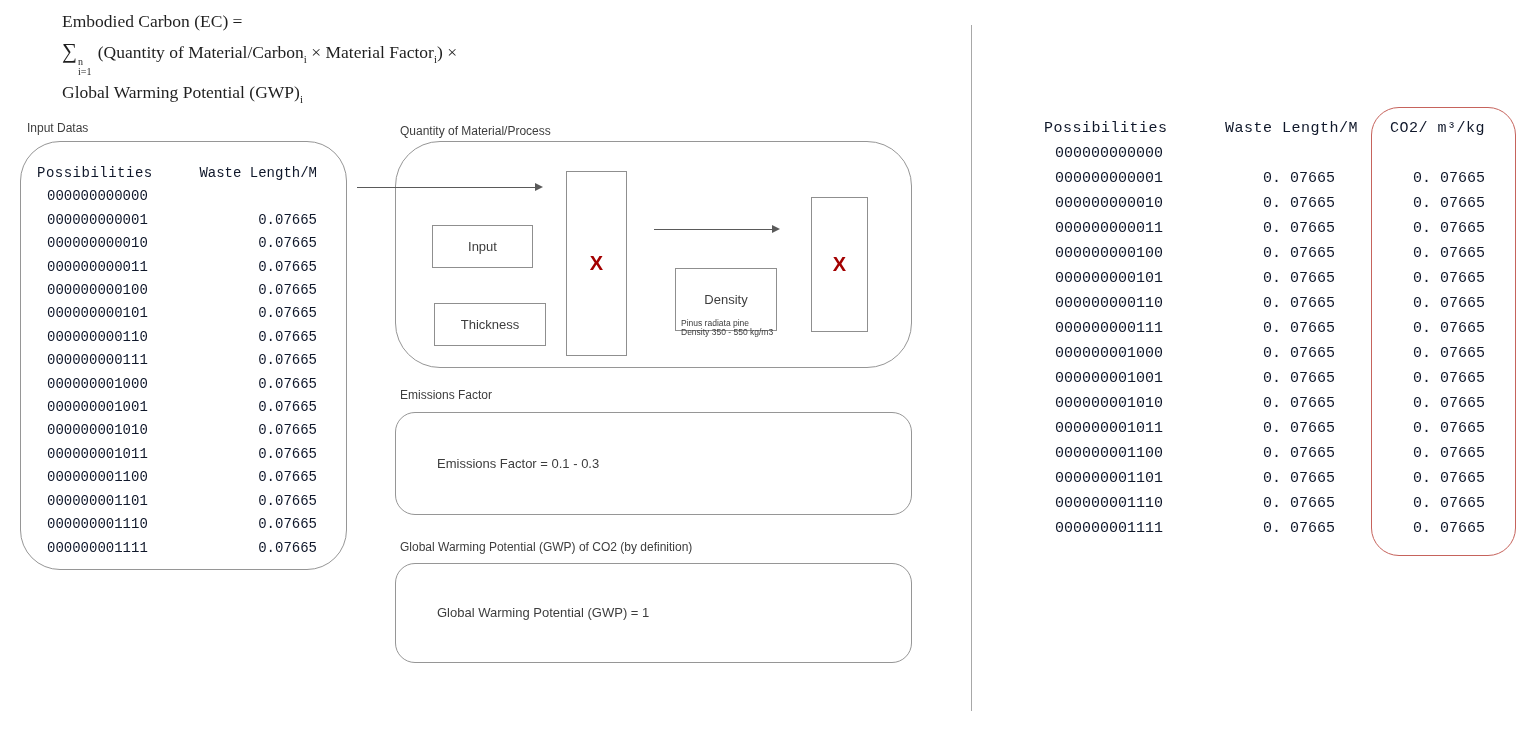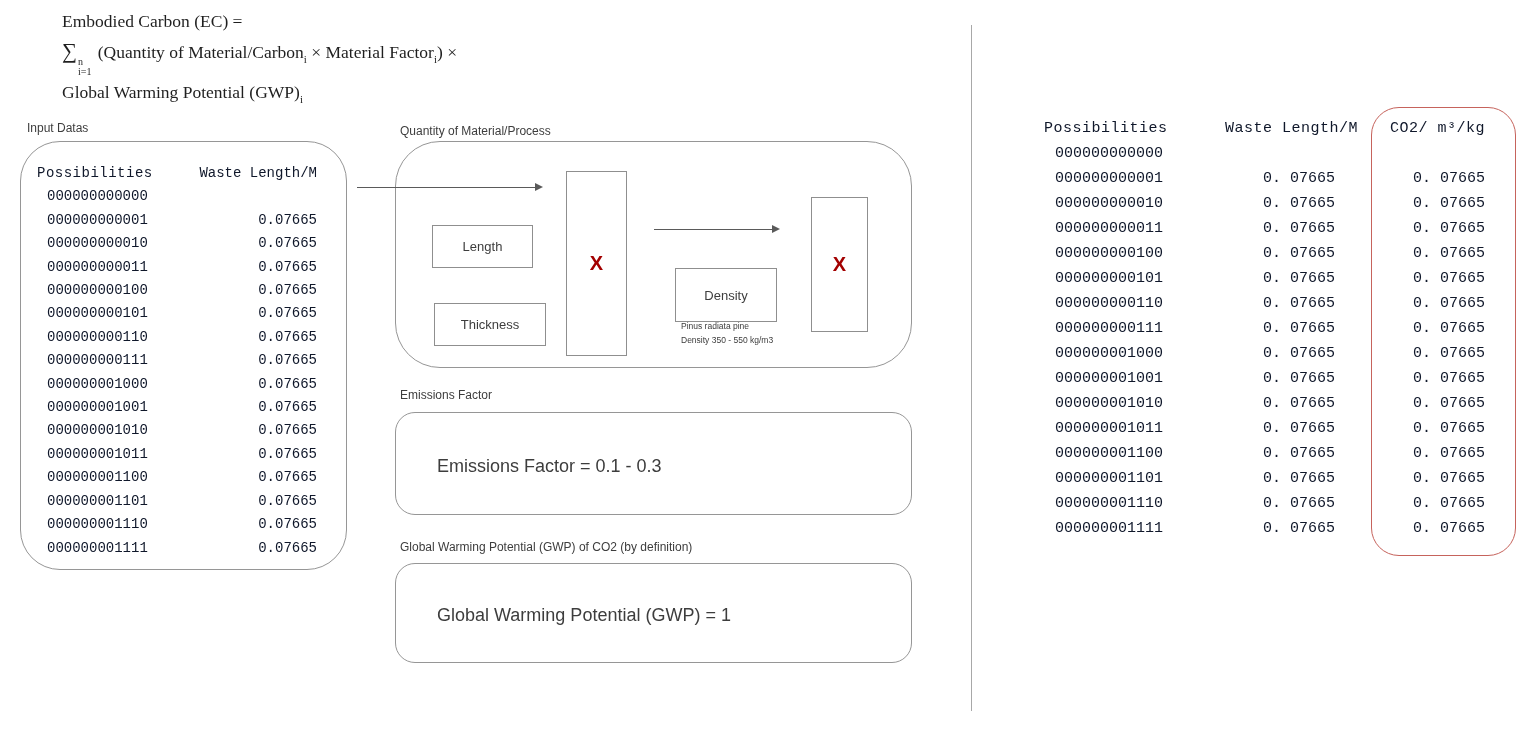--- a/index.html
+++ b/index.html
@@ -44,23 +44,23 @@
     font-size:13px; color:#3d3d3d;
   }
   .xmark { font-weight:bold; font-size:20px; font-family:"Liberation Sans", sans-serif; }
   
   .arrow { position:absolute; border-top:1.3px solid #5a5a5a; }
   .arrow .head {
     position:absolute; right:-2px; top:-4.8px; width:0; height:0;
     border-left:8px solid #5a5a5a; border-top:4px solid transparent; border-bottom:4px solid transparent;
   }
   
-  .note { position:absolute; font-size:8.5px; line-height:14px; color:#3c3c3c; white-space:pre-line; }
+  .note { position:absolute; font-size:8.5px; line-height:9px; color:#3c3c3c; white-space:pre-line; }
   .divider { position:absolute; left:971px; top:25px; width:1.4px; height:686px; background:#a8a8a8; }
-  .boxtext { position:absolute; font-size:18px; color:#3d3d3d; white-space:nowrap; }
+  .boxtext { position:absolute; font-size:13px; color:#3d3d3d; white-space:nowrap; }
   .red-ring { position:absolute; border:1.4px solid #c6635c; border-radius:28px; background:transparent; box-sizing:border-box; }
 </style>
 </head>
 <body>
 
 <div id="canvas">
 
   <div class="formula">
     <div><span>Embodied Carbon (EC) =</span></div>
     <div><span class="sum">∑</span><span class="limits">
@@ -144,35 +144,35 @@
   </div>
 
   <div class="sec-label" style="left:400px;top:124px;">Quantity of Material/Process</div>
   <div class="rbox" style="left:395px;top:141px;width:517px;height:227px;border-radius:45px;"></div>
 
   <div class="arrow" style="left:357px;top:187px;width:184px;">
       <span class="head"></span>
     </div>
 
   <div class="node" style="left:432px;top:225px;width:101px;height:43px;">
-      <span>Length</span>
+      <span>Input</span>
     </div>
   <div class="node" style="left:434px;top:303px;width:112px;height:43px;">
       <span>Thickness</span>
     </div>
 
   <div class="node" style="left:566px;top:171px;width:61px;height:185px;">
       <span class="xmark" style="color:#a30000;">X</span>
     </div>
 
   <div class="arrow" style="left:654px;top:229px;width:124px;">
       <span class="head"></span>
     </div>
 
-  <div class="node" style="left:675px;top:268px;width:102px;height:54px;">
+  <div class="node" style="left:675px;top:268px;width:102px;height:63px;">
       <span>Density</span>
     </div>
   <div class="note" style="left:681px;top:319px;">Pinus radiata pine
 Density 350 - 550 kg/m3</div>
 
   <div class="node" style="left:811px;top:197px;width:57px;height:135px;">
       <span class="xmark" style="color:#a30000;">X</span>
     </div>
 
   <div class="sec-label" style="left:400px;top:388px;">Emissions Factor</div>

